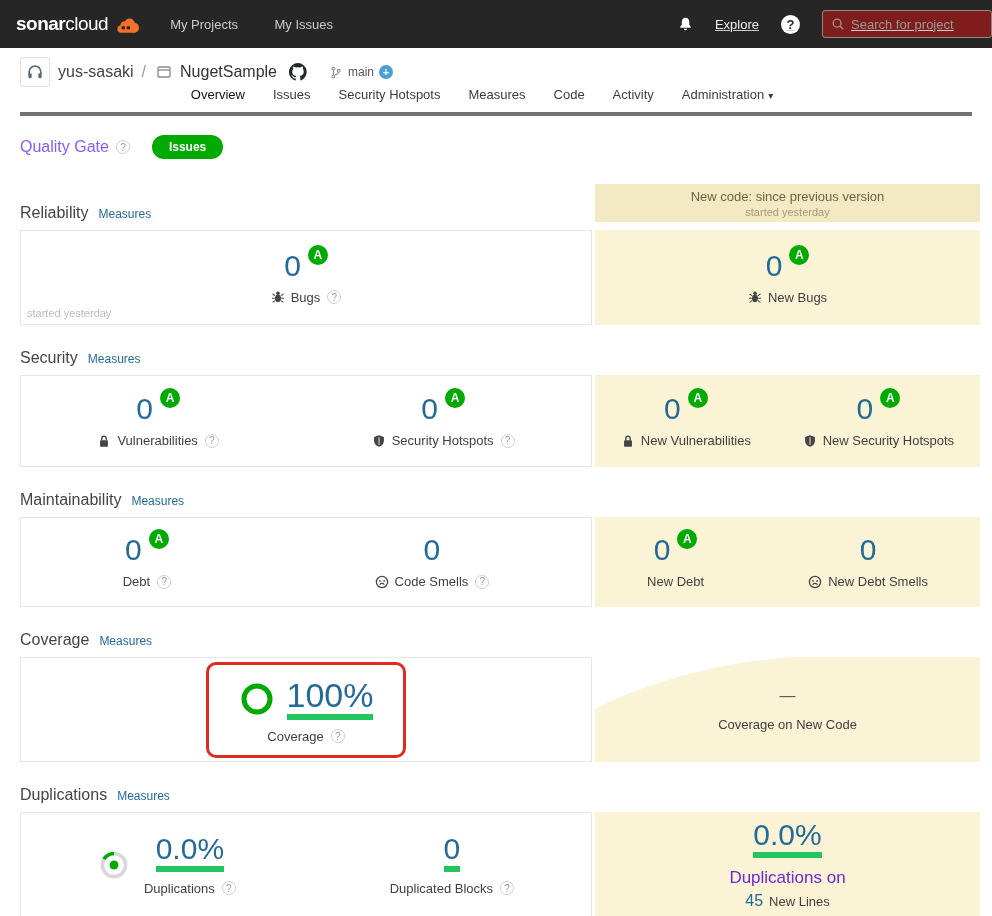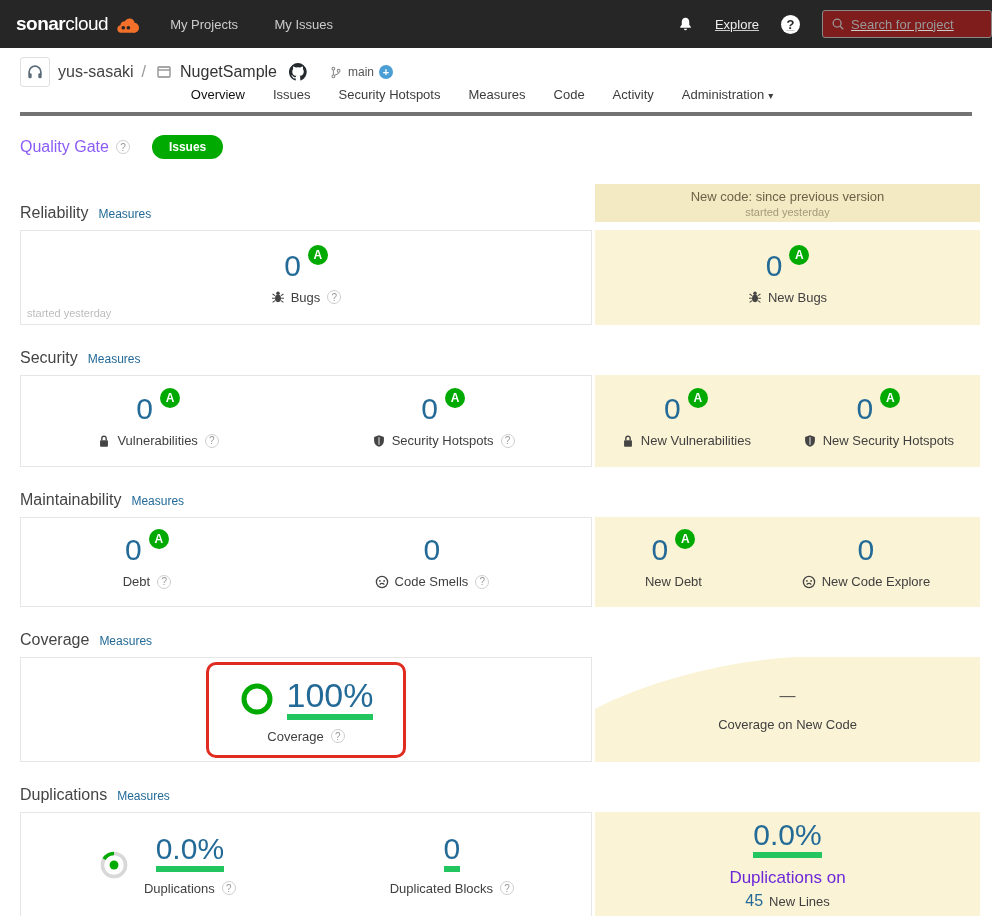--- a/index.html
+++ b/index.html
@@ -404,21 +404,21 @@
         <div class="measure">
           <div class="value-row">
             <a class="value">0</a>
           </div>
           <div class="label-row">
             <span class="m-icon">
                 <svg class="icon16">
                   <use href="#i-smell"></use>
                 </svg>
               </span>
-            <span>New Code Explore</span>
+            <span>New Debt Smells</span>
           </div>
         </div>
       </div>
     </div>
   </section>
 
   <section class="section s-coverage">
     <div class="section-head">
       <div class="head-left">
         <h2 class="title">Coverage</h2>

